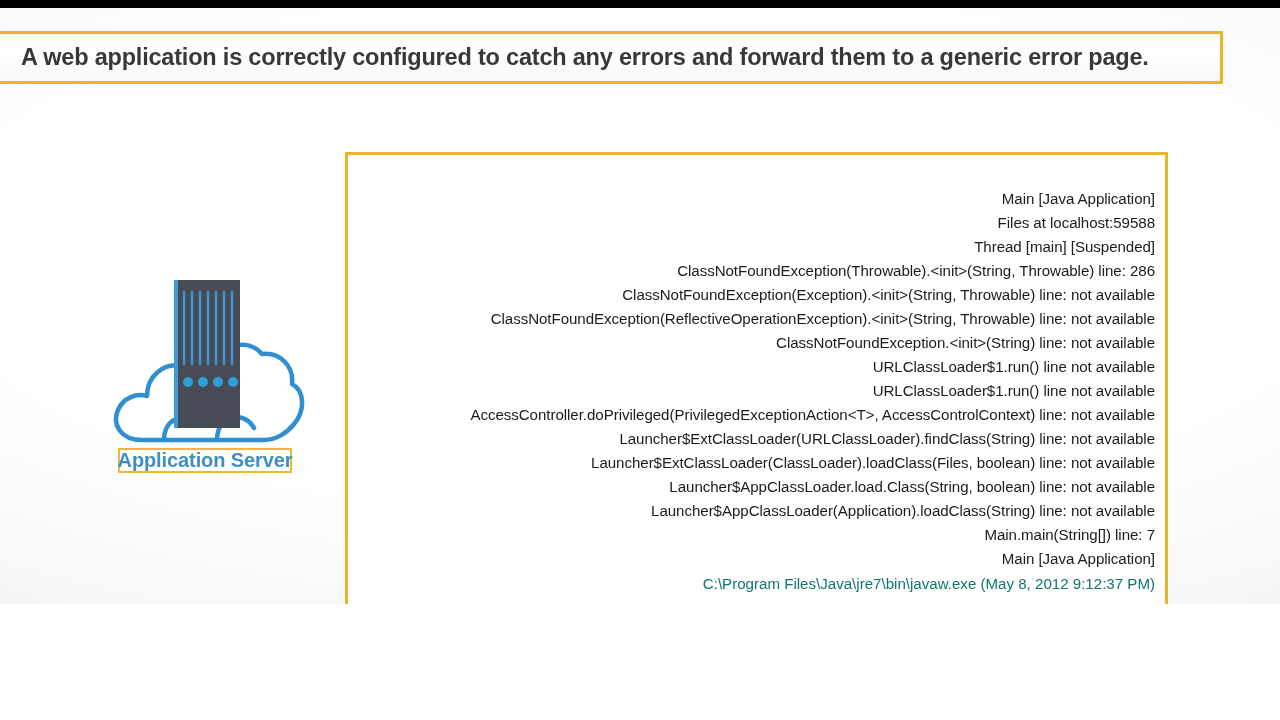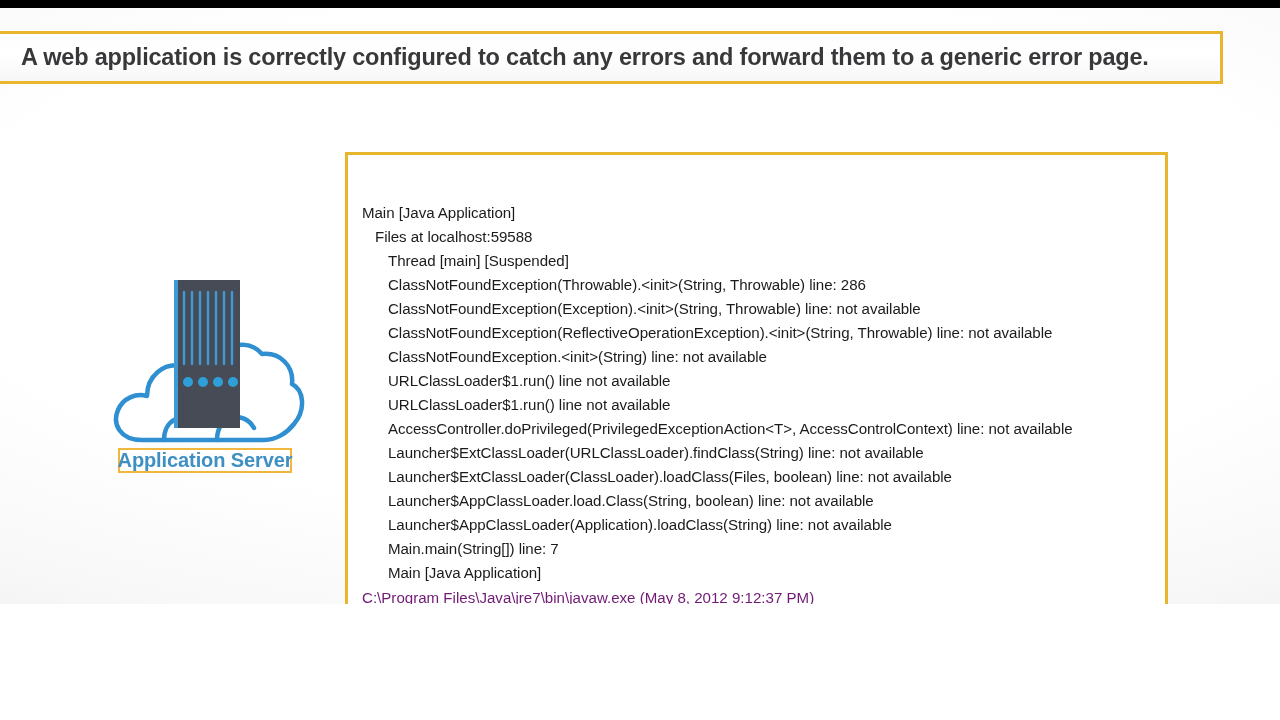--- a/index.html
+++ b/index.html
@@ -12,20 +12,21 @@
     font-family: "Liberation Sans", sans-serif;
   }
 
   #slide {
     position: relative;
     width: 1280px;
     height: 604px;
     background:
       radial-gradient(ellipse 120% 95% at 50% 42%, #ffffff 0%, #ffffff 45%, #f8f8f8 68%, #ececec 88%, #e4e4e4 100%);
     overflow: hidden;
+    text-align: right;
   }
 
   
   .bar-top {
     position: absolute;
     left: 0; top: 0;
     width: 1280px; height: 8px;
     background: #000000;
   }
 
@@ -85,36 +86,36 @@
   
   .trace-panel {
     position: absolute;
     left: 345px;
     top: 152px;
     width: 823px;
     height: 470px;
     box-sizing: border-box;
     border: 3px solid #e8b62c;
     background: #ffffff;
-    padding: 46px 10px 0 10px;
+    padding: 32px 10px 0 10px;
   }
   .trace-line {
     font-size: 15.1px;
     line-height: 24px;
     color: #1b1b1b;
     white-space: nowrap;
     letter-spacing: -0.05px;
   }
   .ind-0 { padding-left: 4px; }
   .ind-1 { padding-left: 17px; }
   .ind-2 { padding-left: 30px; }
   .trace-footer {
     font-size: 15.1px;
     line-height: 24px;
-    color: #701a75;
+    color: #0f766e;
     white-space: nowrap;
     padding-left: 4px;
     margin-top: 1px;
   }
 </style>
 </head>
 <body>
 
 <div id="slide">
 

